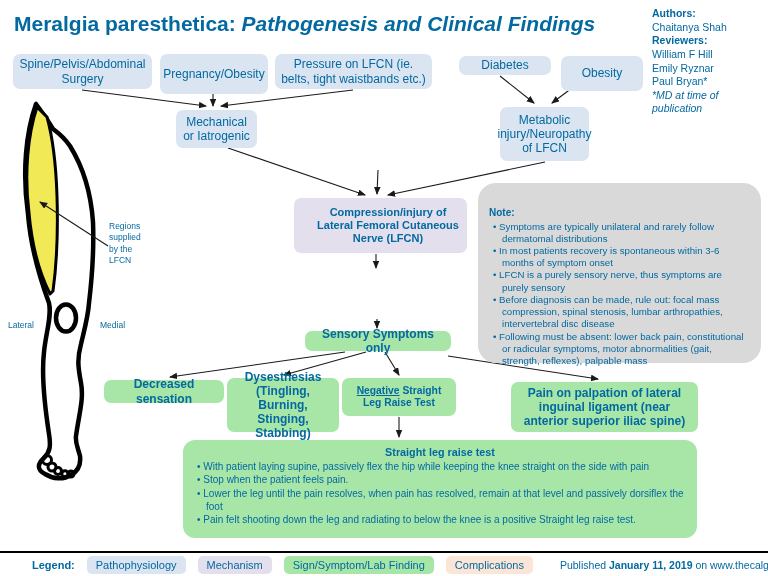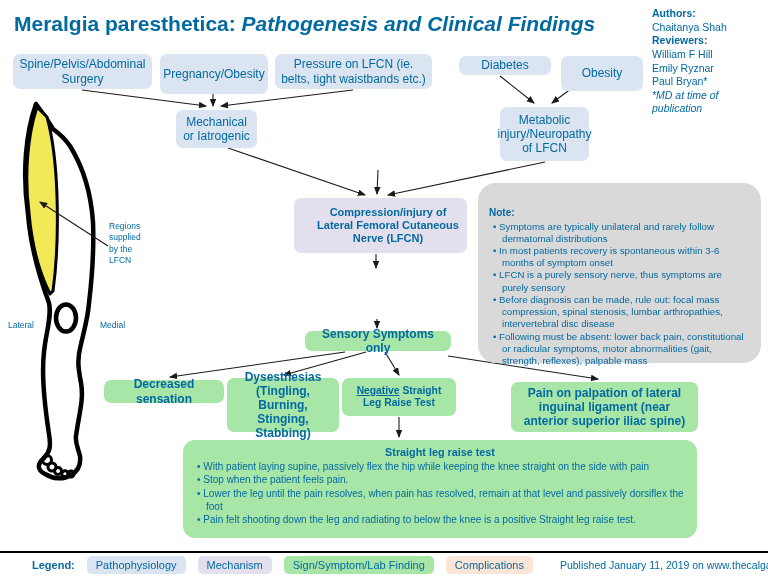--- a/index.html
+++ b/index.html
@@ -34,21 +34,21 @@
   .legend-bar{position:absolute;left:0;top:551px;width:768px;height:25px;border-top:2px solid #000;
               display:flex;align-items:center;font-size:11px;box-sizing:border-box;background:#fff;}
   .legend-bar .lg{font-weight:bold;margin-left:32px;margin-right:12px;}
   .chip{padding:3px 9px;margin-right:12px;border-radius:5px;white-space:nowrap;}
   .chip.c0{background:#dbe5f1;}
   .chip.c1{background:#e4dfec;}
   .chip.c2{background:#a8e6a8;}
   .chip.c3{background:#fbe5d6;}
   .vdiv{width:1px;height:17px;background:#444;margin:0 9px 0 6px;}
   .pub{white-space:nowrap;font-size:10.5px;}
-  .pub .b{font-weight:normal;}
+  .pub .b{font-weight:bold;}
 </style>
 </head>
 <body>
 
 <div class="page">
 
   <svg class="layer" width="768" height="576" viewBox="0 0 768 576">
     <defs>
       <marker id="ah" markerWidth="9" markerHeight="8" refX="6.5" refY="3" orient="auto">
         <path d="M0,0 L7.5,3 L0,6 Z" fill="#1a1a1a"></path>

